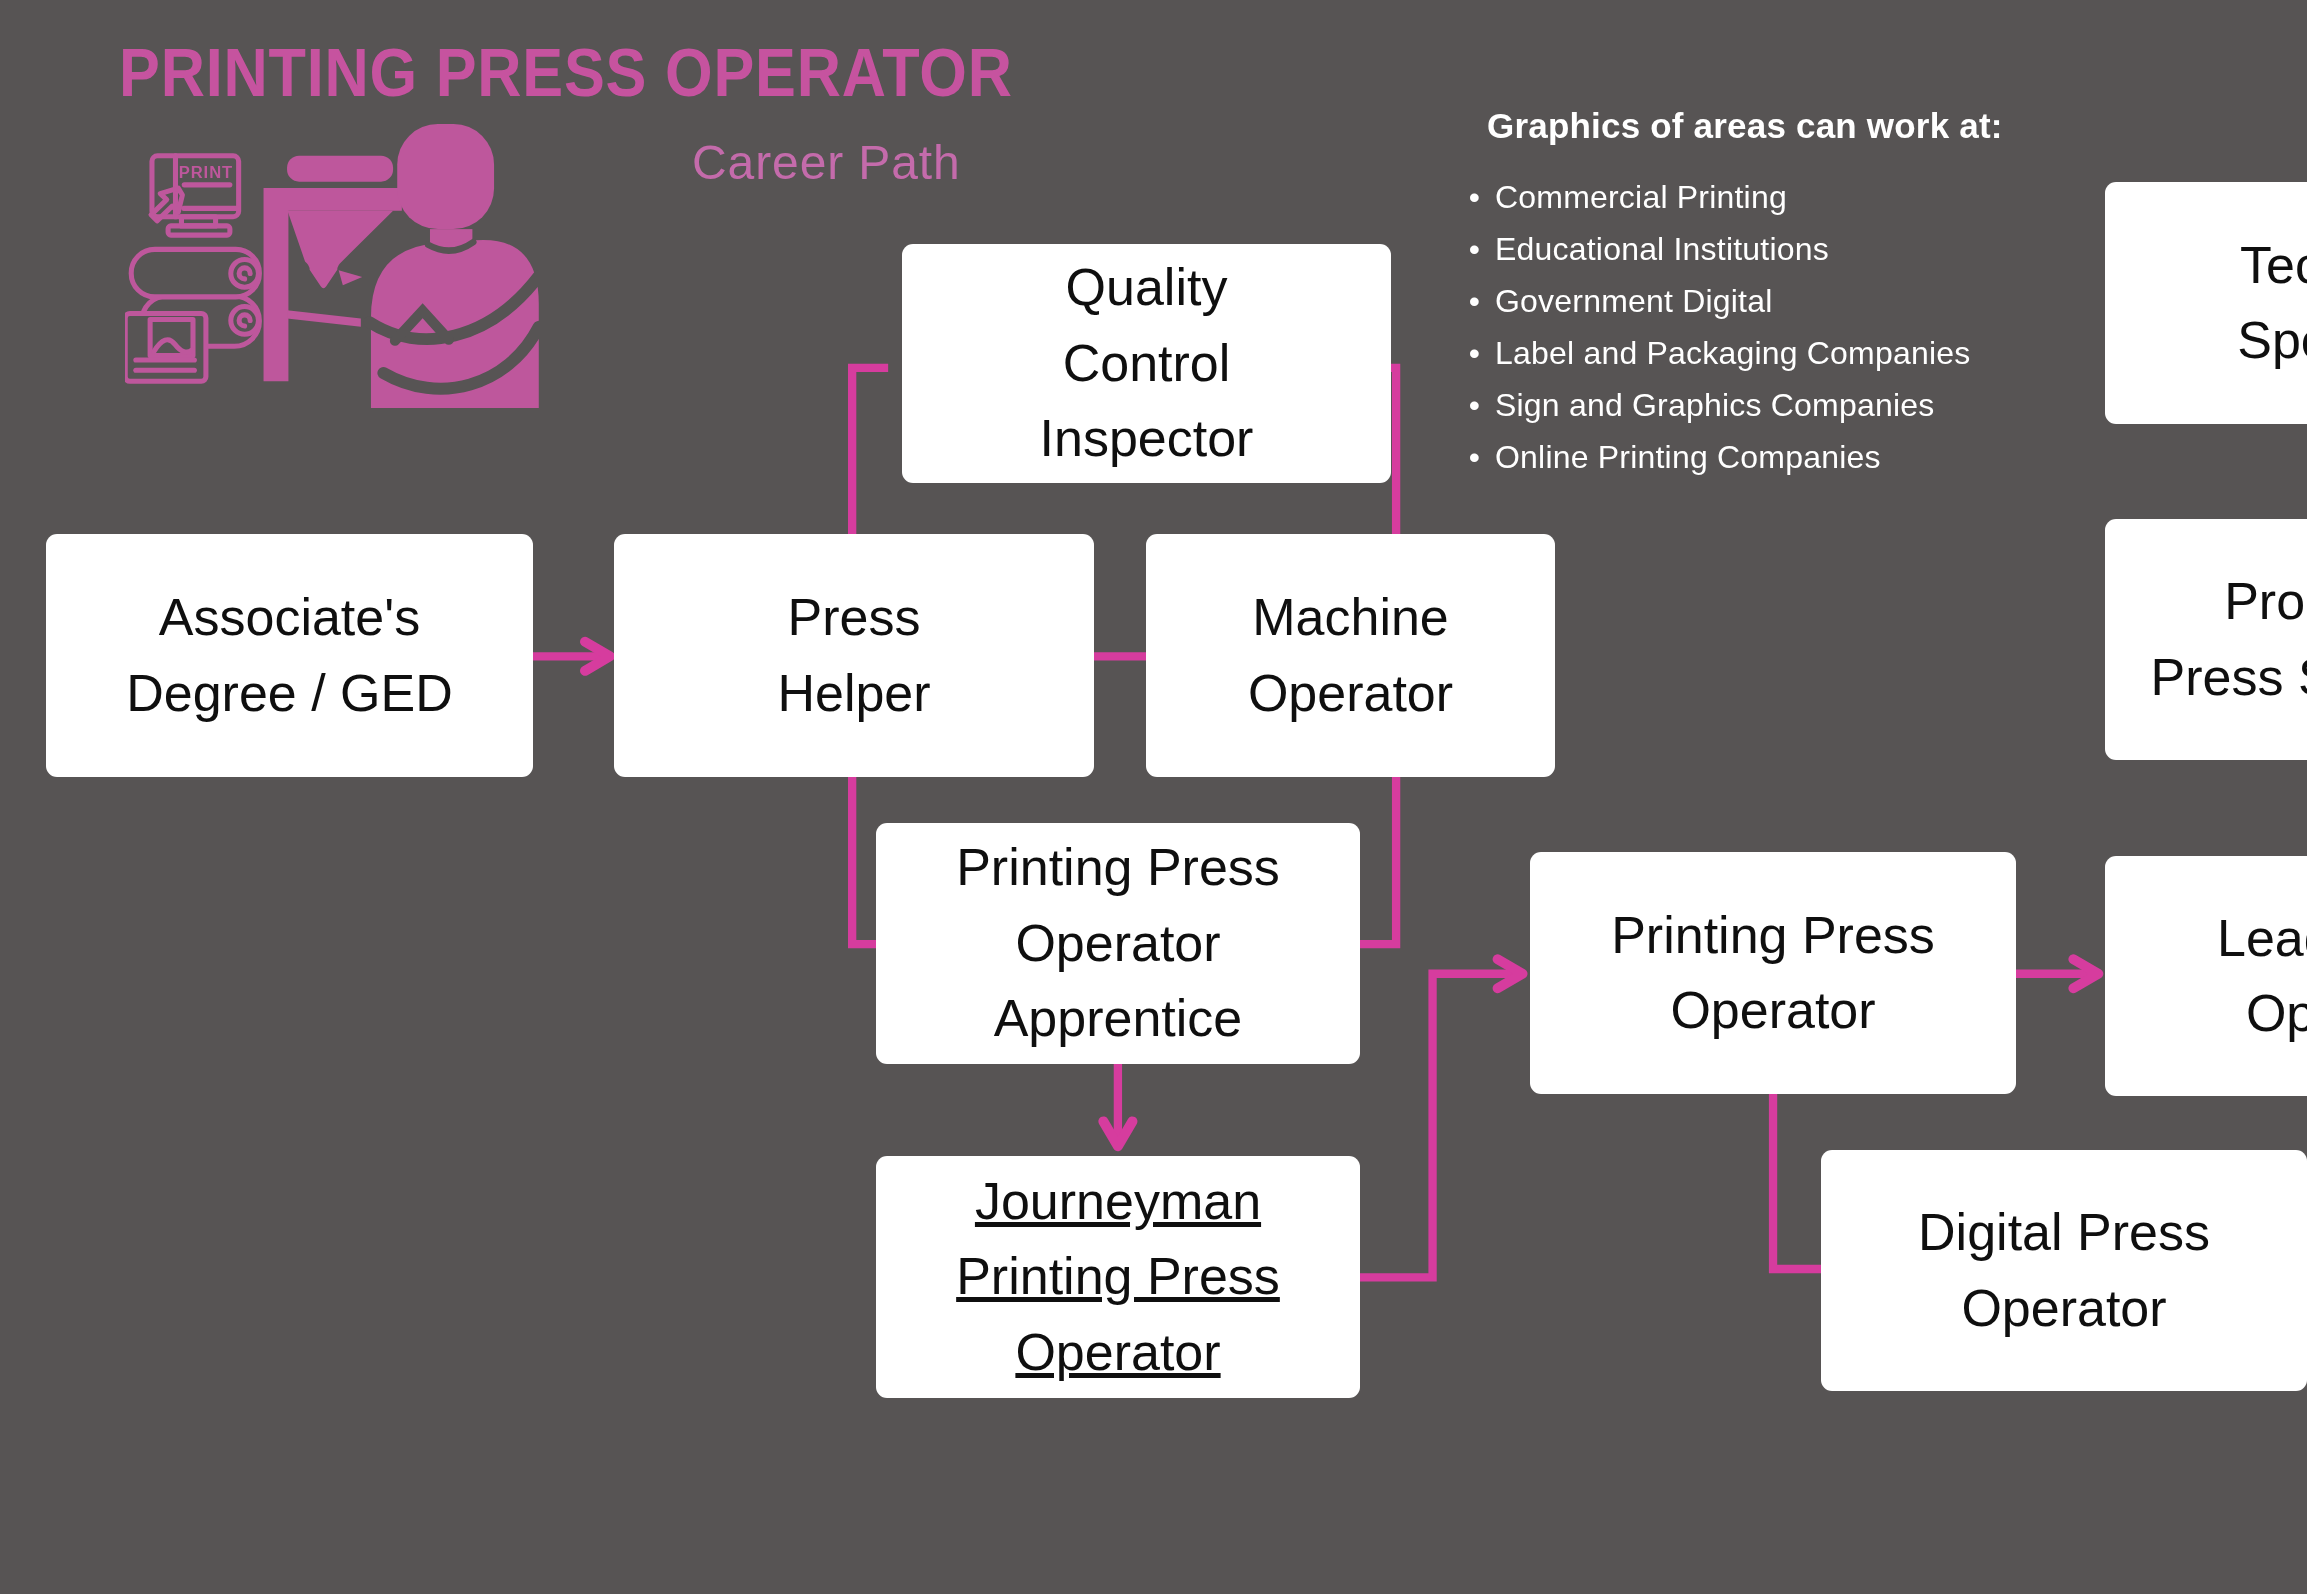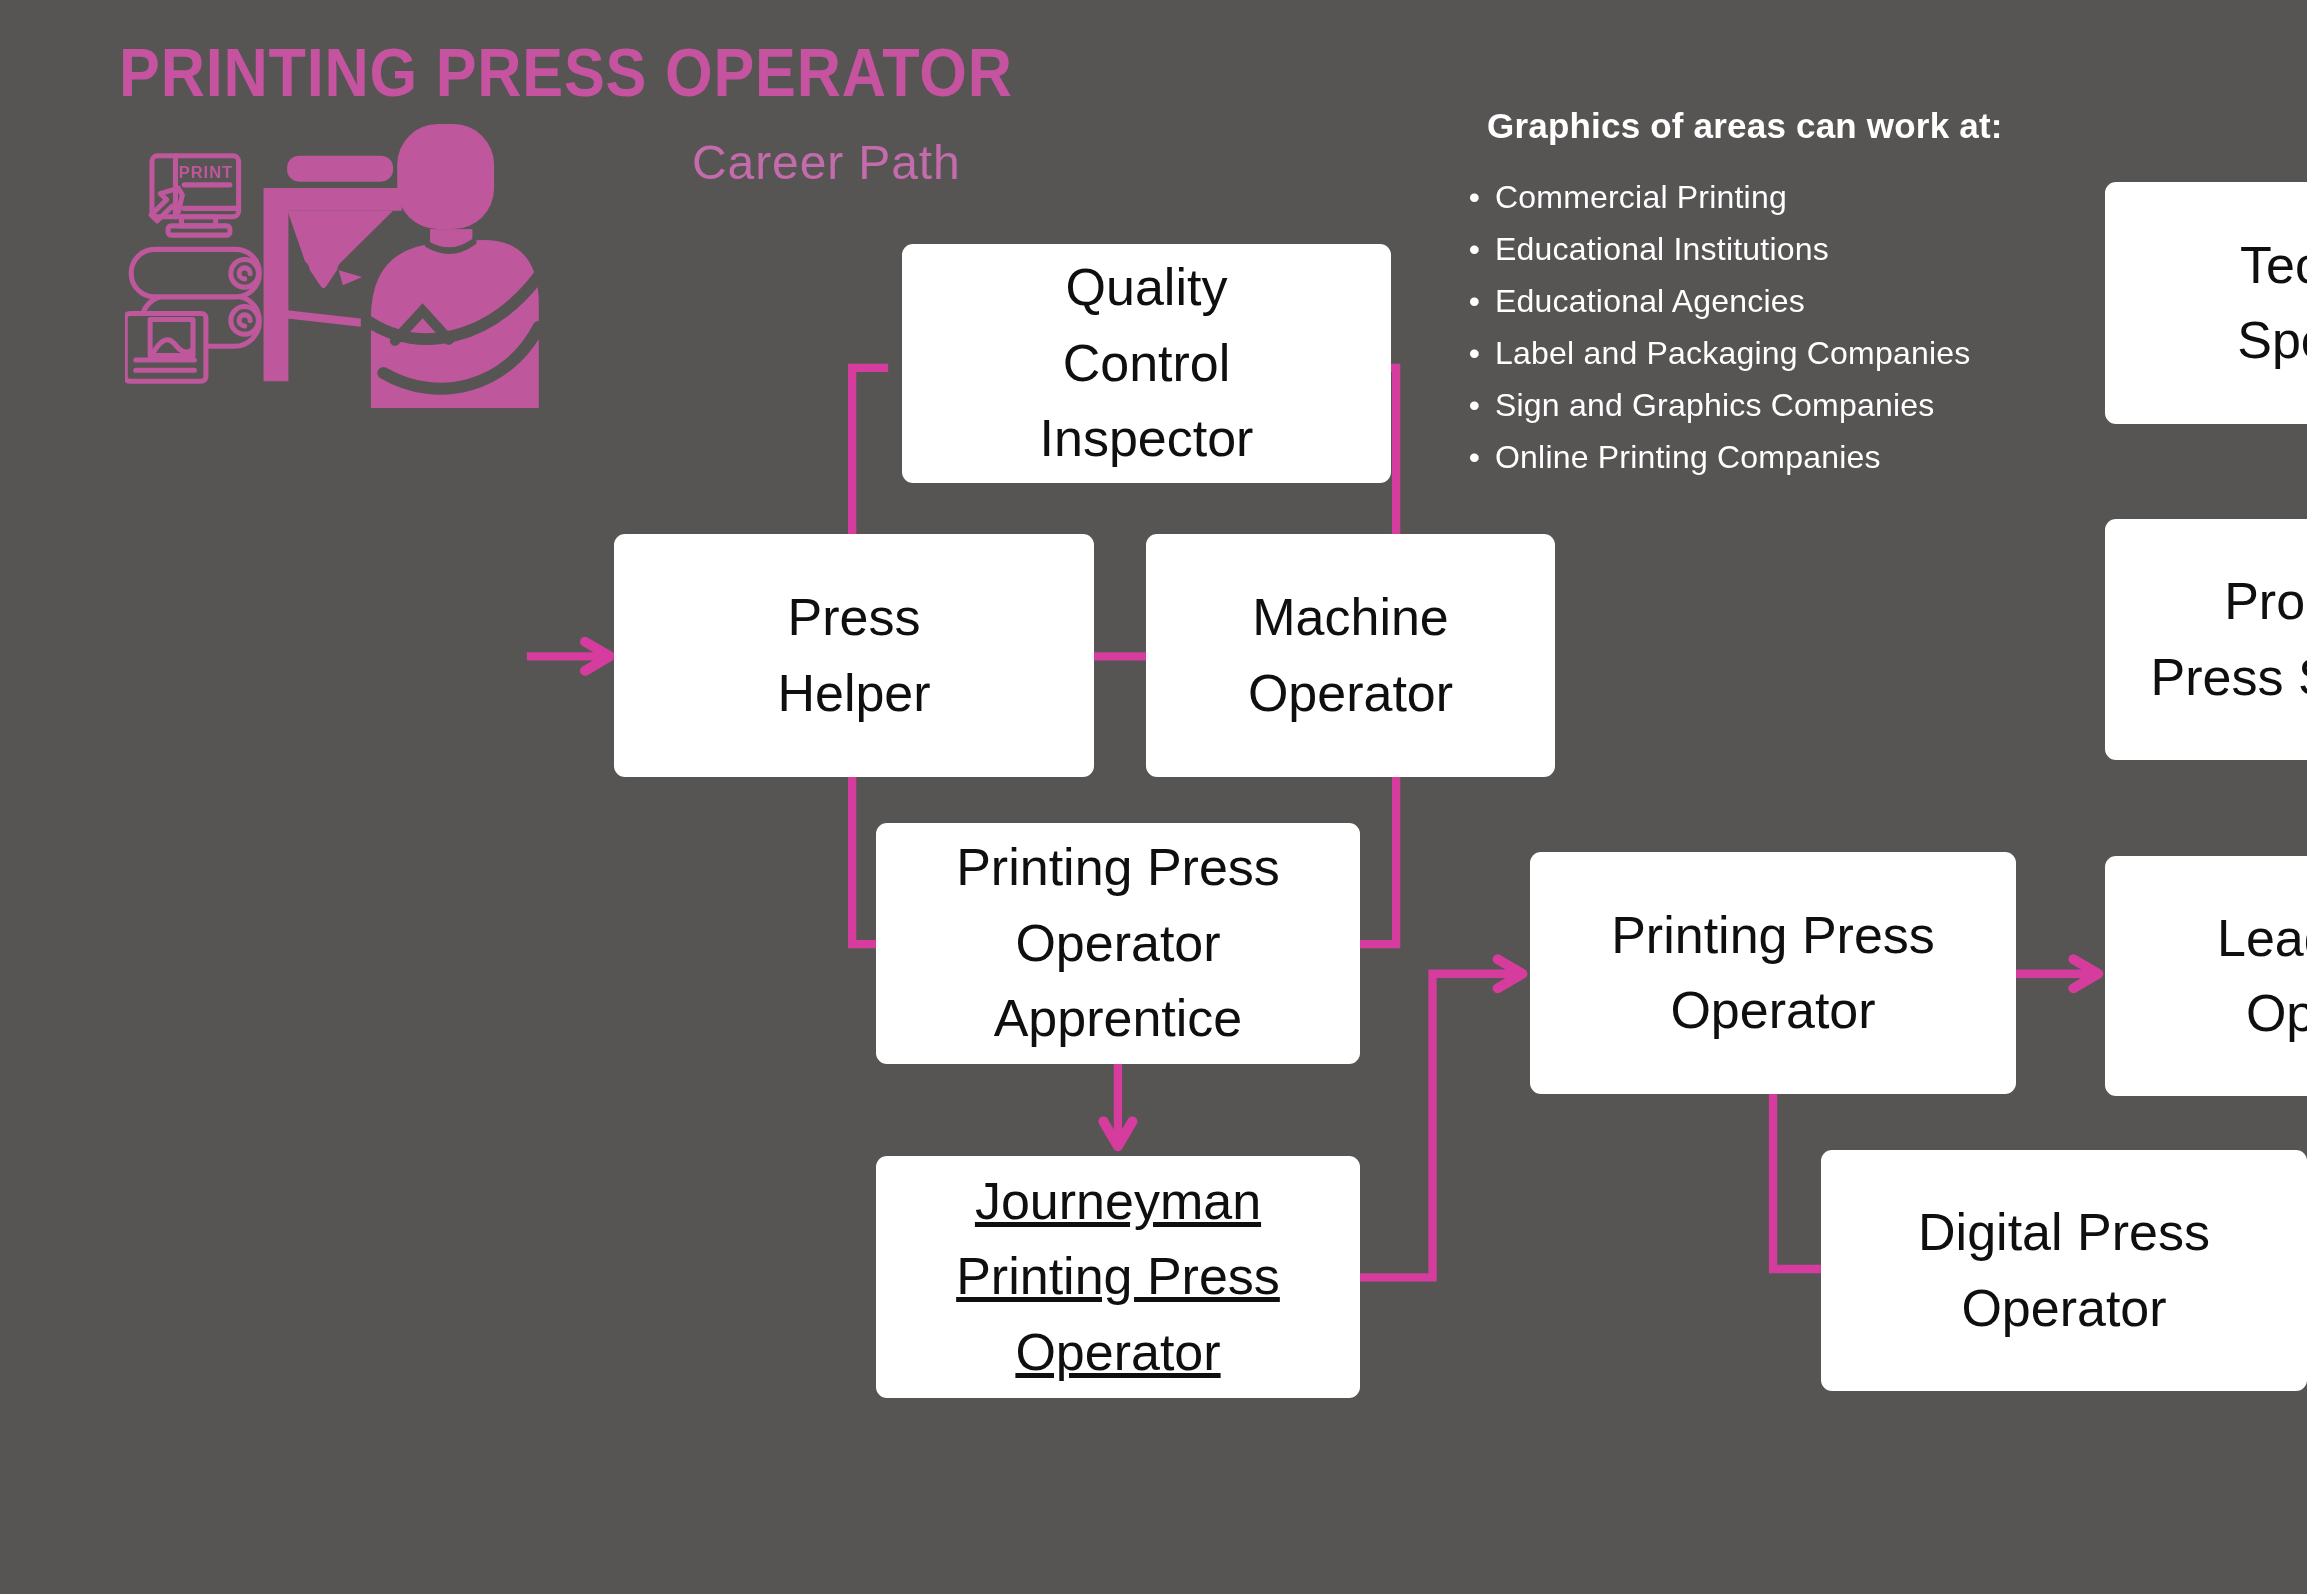--- a/index.html
+++ b/index.html
@@ -130,27 +130,29 @@
     <path class="ico-bgs" d="M530,430 C640,500 790,470 897,330" stroke-width="26"></path>
     <path class="ico-bgs" d="M560,540 C680,610 830,570 897,440" stroke-width="26"></path>
     <path class="ico-bgs" d="M585,470 L645,405 L702,468" stroke-width="22"></path>
   </svg>
 
   <section class="work-areas">
     <div class="wa-heading">Graphics of areas can work at:</div>
     <ul class="wa-list">
       <li>Commercial Printing</li>
       <li>Educational Institutions</li>
-      <li>Educational Agencies</li>
+      <li>Government Digital</li>
       <li>Label and Packaging Companies</li>
       <li>Sign and Graphics Companies</li>
       <li>Online Printing Companies</li>
     </ul>
   </section>
 
+  <div class="node" style="left:46px;top:534px;width:487px;height:243px;">Associate's
+Degree / GED</div>
   <div class="node" style="left:614px;top:534px;width:480px;height:243px;">Press
 Helper</div>
   <div class="node" style="left:881px;top:244px;width:489px;height:239px;margin-left:21px;">Quality
 Control
 Inspector</div>
   <div class="node" style="left:1146px;top:534px;width:409px;height:243px;">Machine
 Operator</div>
   <div class="node" style="left:876px;top:823px;width:484px;height:241px;">Printing Press
 Operator
 Apprentice</div>

